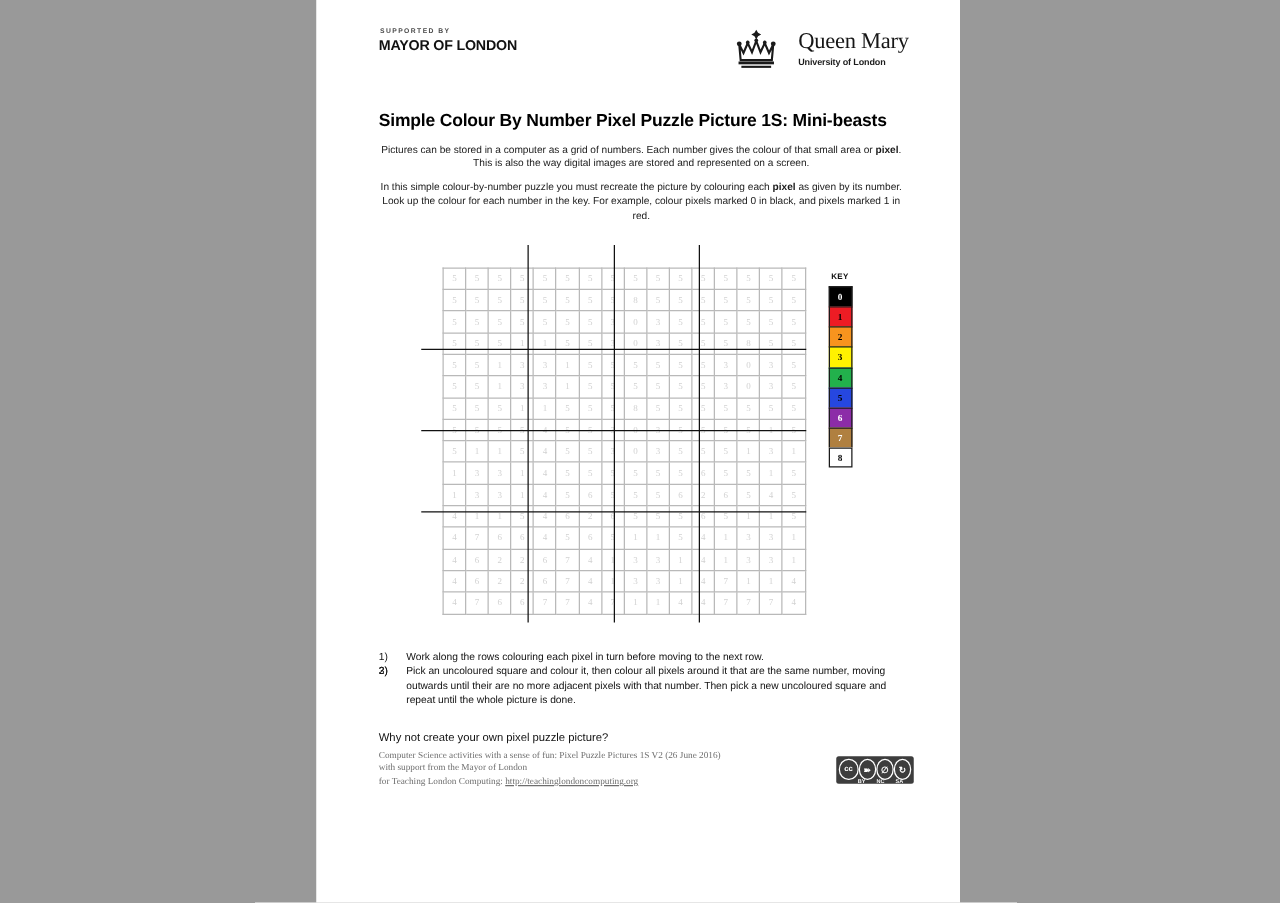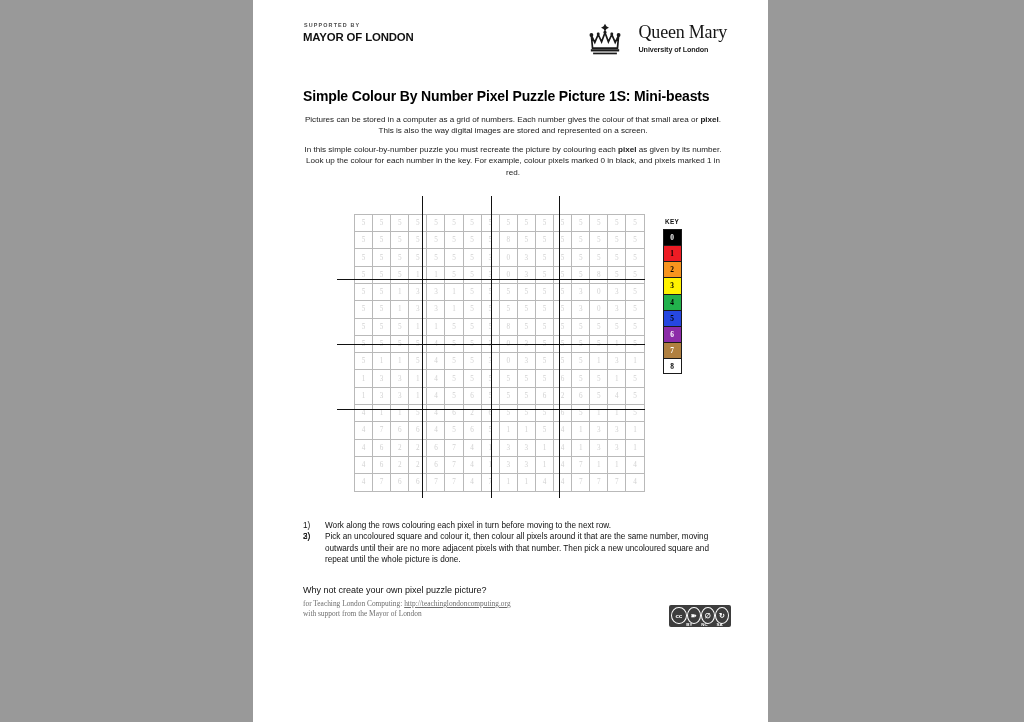--- a/index.html
+++ b/index.html
@@ -623,22 +623,23 @@
       <ul class="algo-list" id="algo-list">
           <li><span class="num">1)</span><span>Work along the rows colouring each pixel in turn before moving to the next row.</span></li>
           <li><span class="num">2)</span></li>
           <li><span class="num">3)</span><span>Pick an uncoloured square and colour it, then colour all pixels around it that are the same number, moving outwards until their are no more adjacent pixels with that number. Then pick a new uncoloured square and repeat until the whole picture is done.</span></li>
         </ul>
       <p class="closing">Why not create your own pixel puzzle picture?</p>
     </div>
 
     <div class="footer">
       <div class="footer-lines">
+        <div>Computer Science activities with a sense of fun: Pixel Puzzle Pictures 1S V2 (26 June 2016)</div>
+        <div>with support from the Mayor of London</div>
         <div><span>for Teaching London Computing: </span><a href="#">http://teachinglondoncomputing.org</a></div>
-        <div>with support from the Mayor of London</div>
       </div>
       <div class="cc-badge">
         <div class="cc-circle wide">cc</div>
         <div class="cc-circle">➽</div>
         <div class="cc-circle">∅</div>
         <div class="cc-circle">↻</div>
         <div class="cc-labels">
           <span></span>
           <span>BY</span>
           <span>NC</span>

